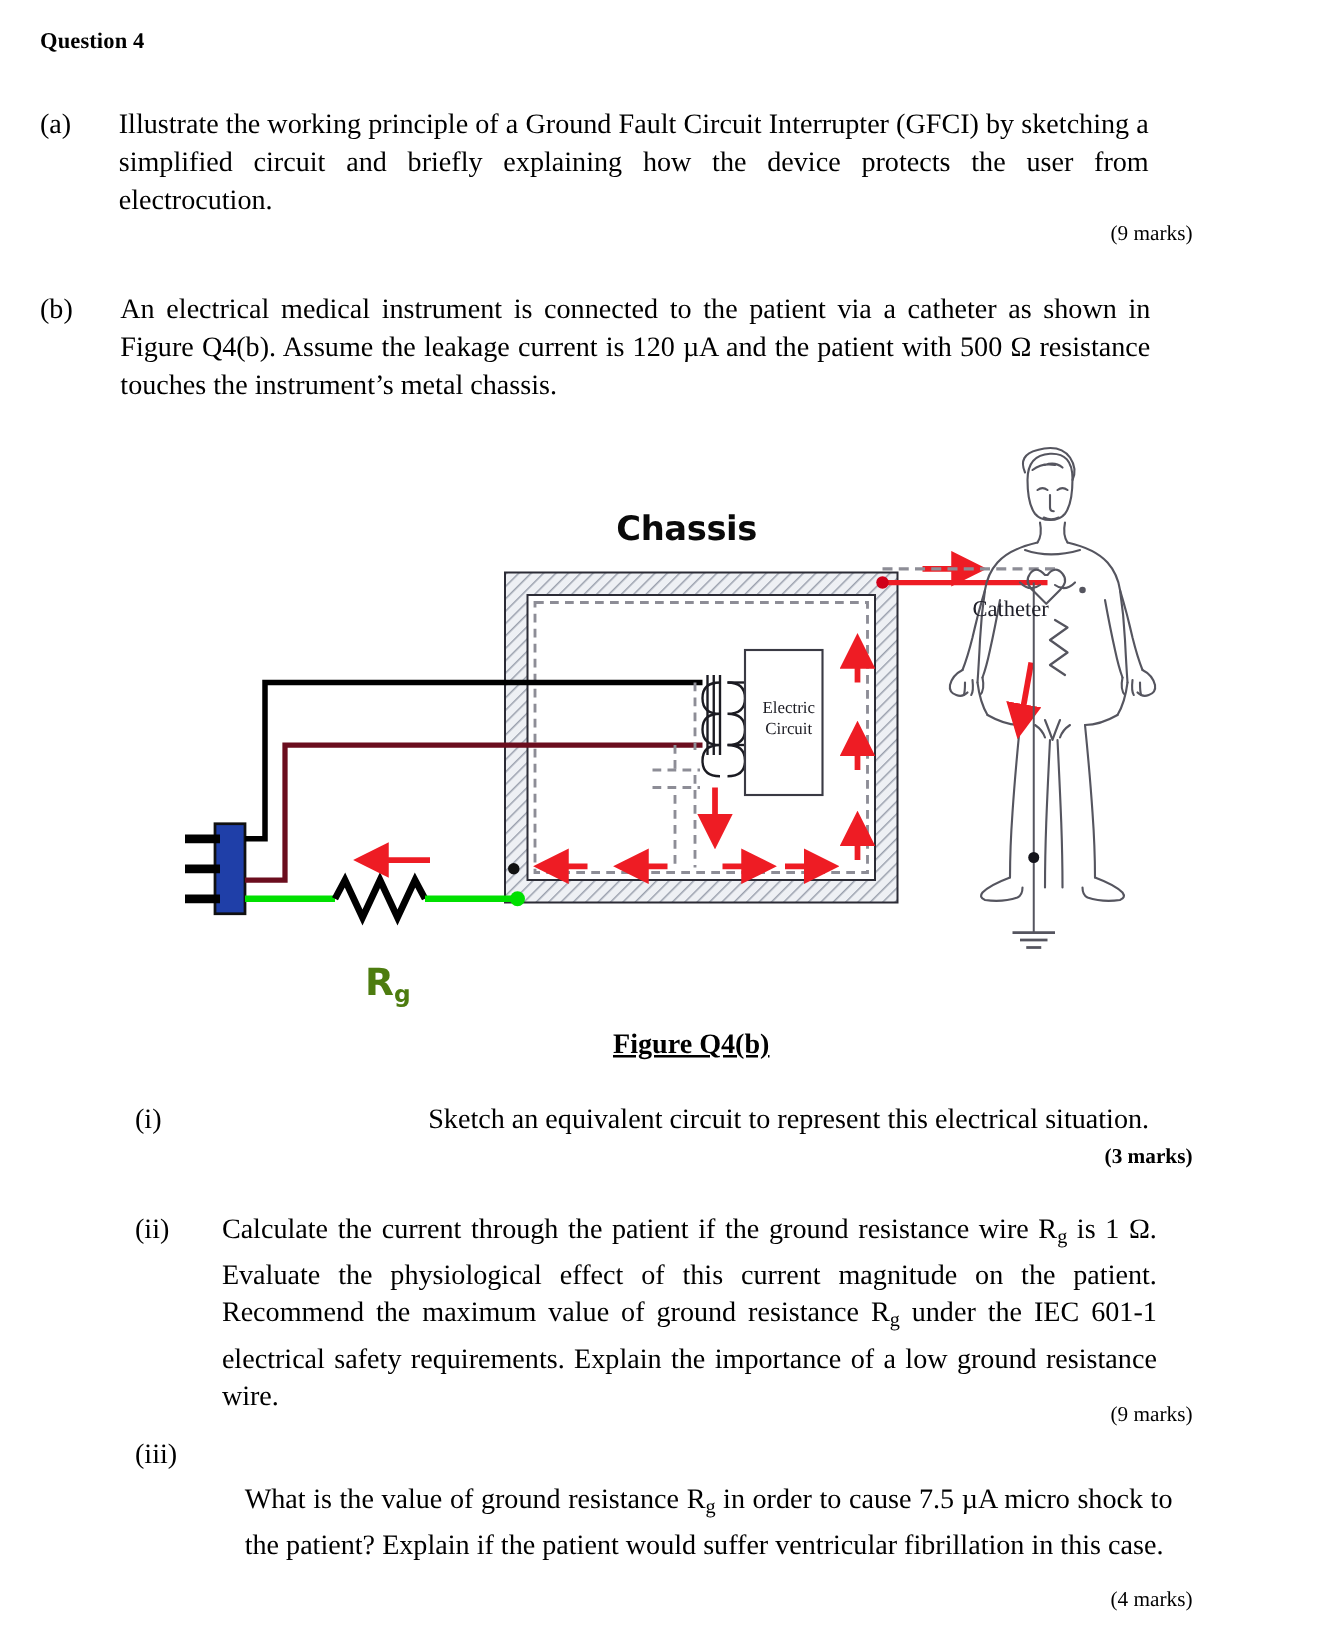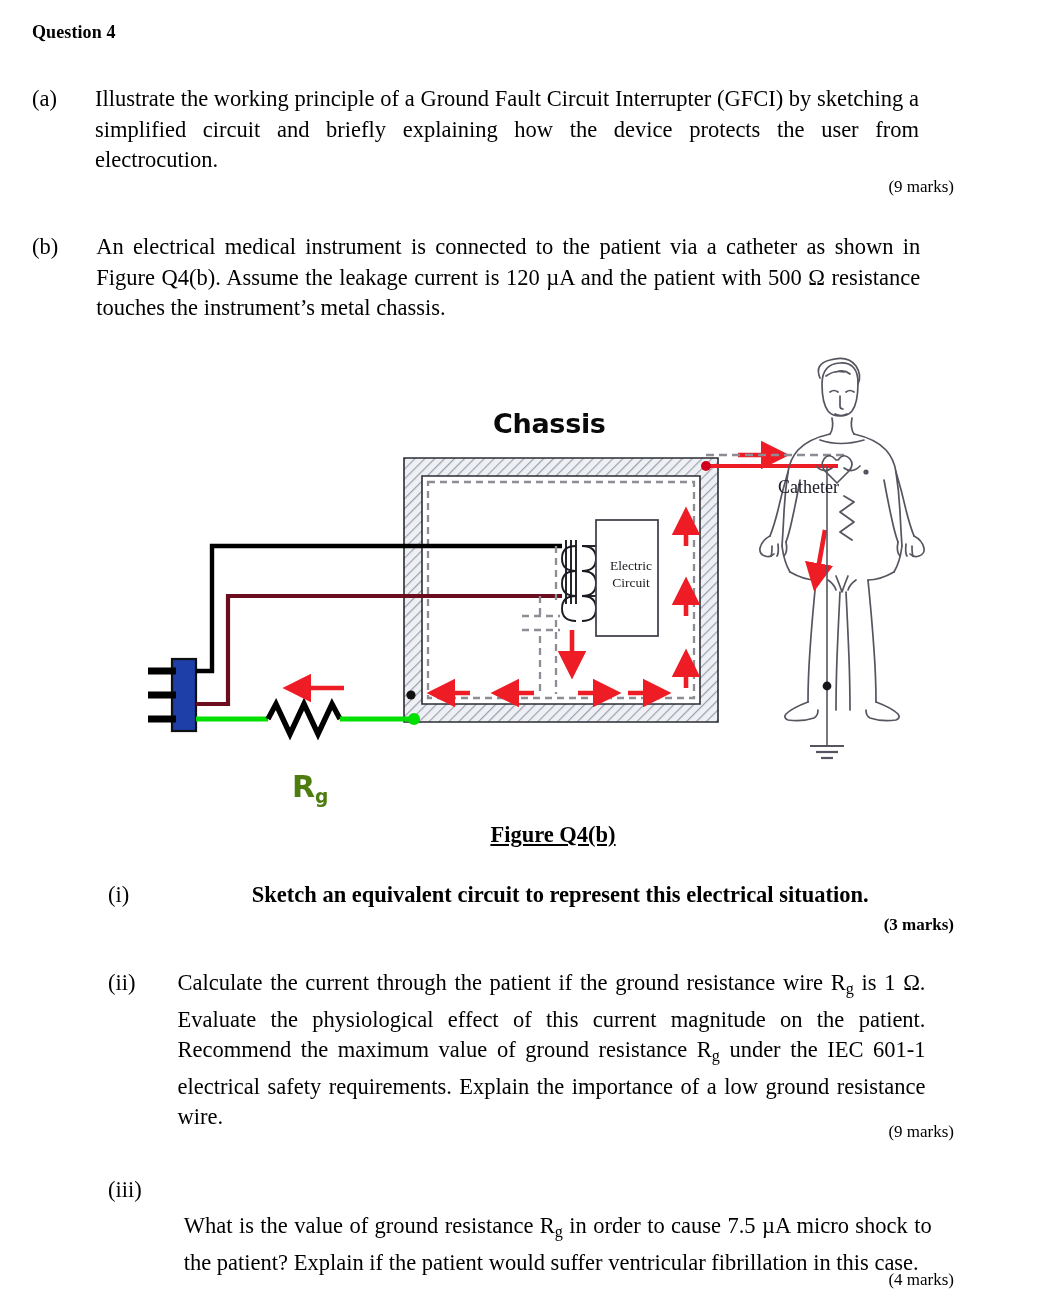--- a/index.html
+++ b/index.html
@@ -311,29 +311,29 @@
   <div class="ec-label">
     <div>Electric</div>
     <div>Circuit</div>
   </div>
   <div class="rg-label"><span>R</span><sub>g</sub></div>
 
   <div class="fig-caption" style="top:822px;">Figure Q4(b)</div>
 
   <div class="block" style="left:108px; top:880px; width:830px;">
     <span class="marker">(i)</span>
-    <span class="body-text" style="margin-left:57px; width:748px; text-align:center;font-weight:bold;">Sketch an equivalent circuit to represent this electrical situation.</span>
+    <span class="body-text" style="margin-left:42px; width:748px; text-align:right;">Sketch an equivalent circuit to represent this electrical situation.</span>
   </div>
   <div class="marks" style="left:0; top:910px; width:938px;font-weight:bold;">(3 marks)</div>
 
   <div class="block" style="left:108px; top:968px; width:830px;">
     <span class="marker">(ii)</span>
     <span class="body-text" style="margin-left:42px; width:748px;"><span>Calculate the current through the patient if the ground resistance wire R</span><sub>g</sub><span> is 1 Ω. Evaluate the physiological effect of this current magnitude on the patient. Recommend the maximum value of ground resistance R</span><sub>g</sub><span> under the IEC 601-1 electrical safety requirements. Explain the importance of a low ground resistance wire.</span></span>
   </div>
   <div class="marks" style="left:0; top:1117px; width:938px;">(9 marks)</div>
 
-  <div class="block" style="left:108px; top:1175px; width:830px;">
+  <div class="block" style="left:108px; top:1148px; width:830px;gap:12px;">
     <span class="marker">(iii)</span>
     <span class="body-text" style="margin-left:42px; width:748px;margin-top:36px;"><span>What is the value of ground resistance R</span><sub>g</sub><span> in order to cause 7.5 µA micro shock to the patient? Explain if the patient would suffer ventricular fibrillation in this case.</span></span>
   </div>
   <div class="marks" style="left:0; top:1265px; width:938px;">(4 marks)</div>
 
 </div>
 
 </body></html>

